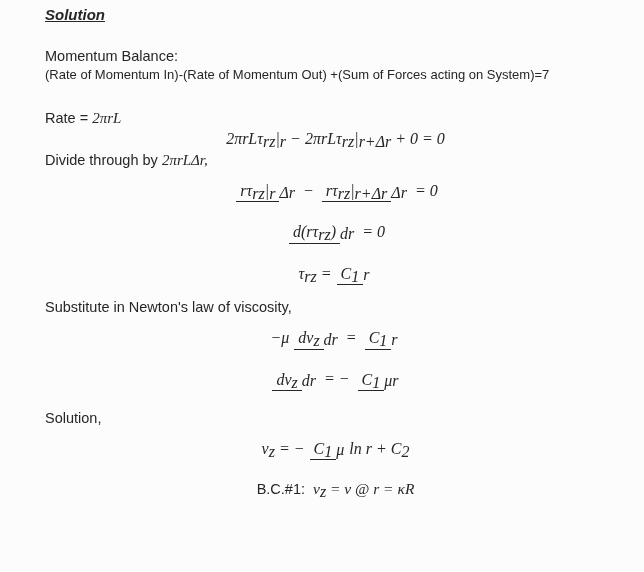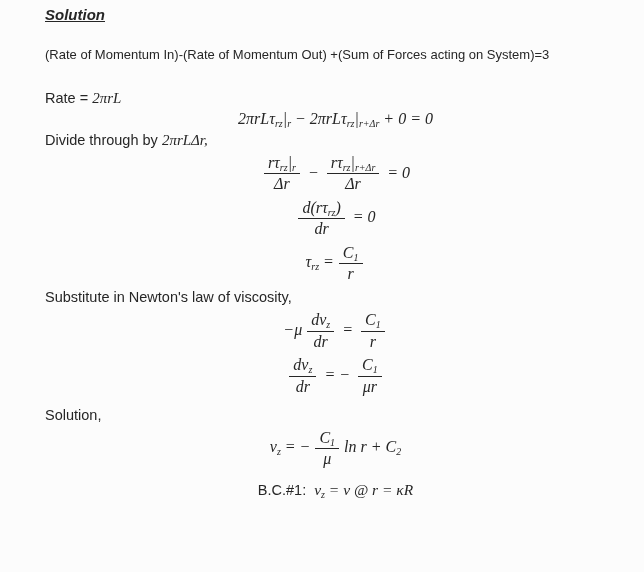--- a/index.html
+++ b/index.html
@@ -26,39 +26,39 @@
   .mt10 { margin-top:12px;text-align:center; }
 
   .math {
     font-family:"Liberation Serif", serif;
     font-style:italic;
     font-size:16px;
   }
   .line .math { font-size:15px; }
 
   sub {
-    font-size:10px;
+    font-size:16px;
     line-height:1;
     vertical-align:baseline;
     position:relative; top:3px;font-style:italic;
   }
 
   .eq {
     text-align:center;
     margin:3px 0;
     font-size:16px;
   }
   .eq.tall { margin:5px 0; }
 
   .frac {
     display:inline-flex;
-    flex-direction:column;
+    flex-direction:row;
     align-items:center;
     vertical-align:middle;
-    margin:0 3px;
+    margin:8px 3px;
     line-height:1.15;
     text-align:right;
   }
   .frac .num { padding:0 4px 1px; border-bottom:1.2px solid #262626; }
   .frac .den { padding-top:1px; }
 
   .op { margin:0 5px; }
   .rhs { margin-left:5px; }
   .pre { margin-right:2px; }
   .post { margin-left:2px; }
@@ -67,22 +67,23 @@
   .bc .bc-label { margin-right:8px; }
   .bc .math { font-size:15.5px; }
 </style>
 </head>
 <body>
 
 <div class="doc">
 
   <div class="heading">Solution</div>
 
+  <div class="line">Momentum Balance:</div>
 
-  <div class="line small">(Rate of Momentum In)-(Rate of Momentum Out) +(Sum of Forces acting on System)=3</div>
+  <div class="line small">(Rate of Momentum In)-(Rate of Momentum Out) +(Sum of Forces acting on System)=7</div>
 
   <div class="line sec-gap">
     <span>Rate = </span><span class="math">2πrL</span>
   </div>
 
   <div class="eq">
     <span class="math">2πrLτ<sub>rz</sub>|<sub>r</sub> − 2πrLτ<sub>rz</sub>|<sub>r+Δr</sub> + 0 = 0</span>
   </div>
 
   <div class="line">

